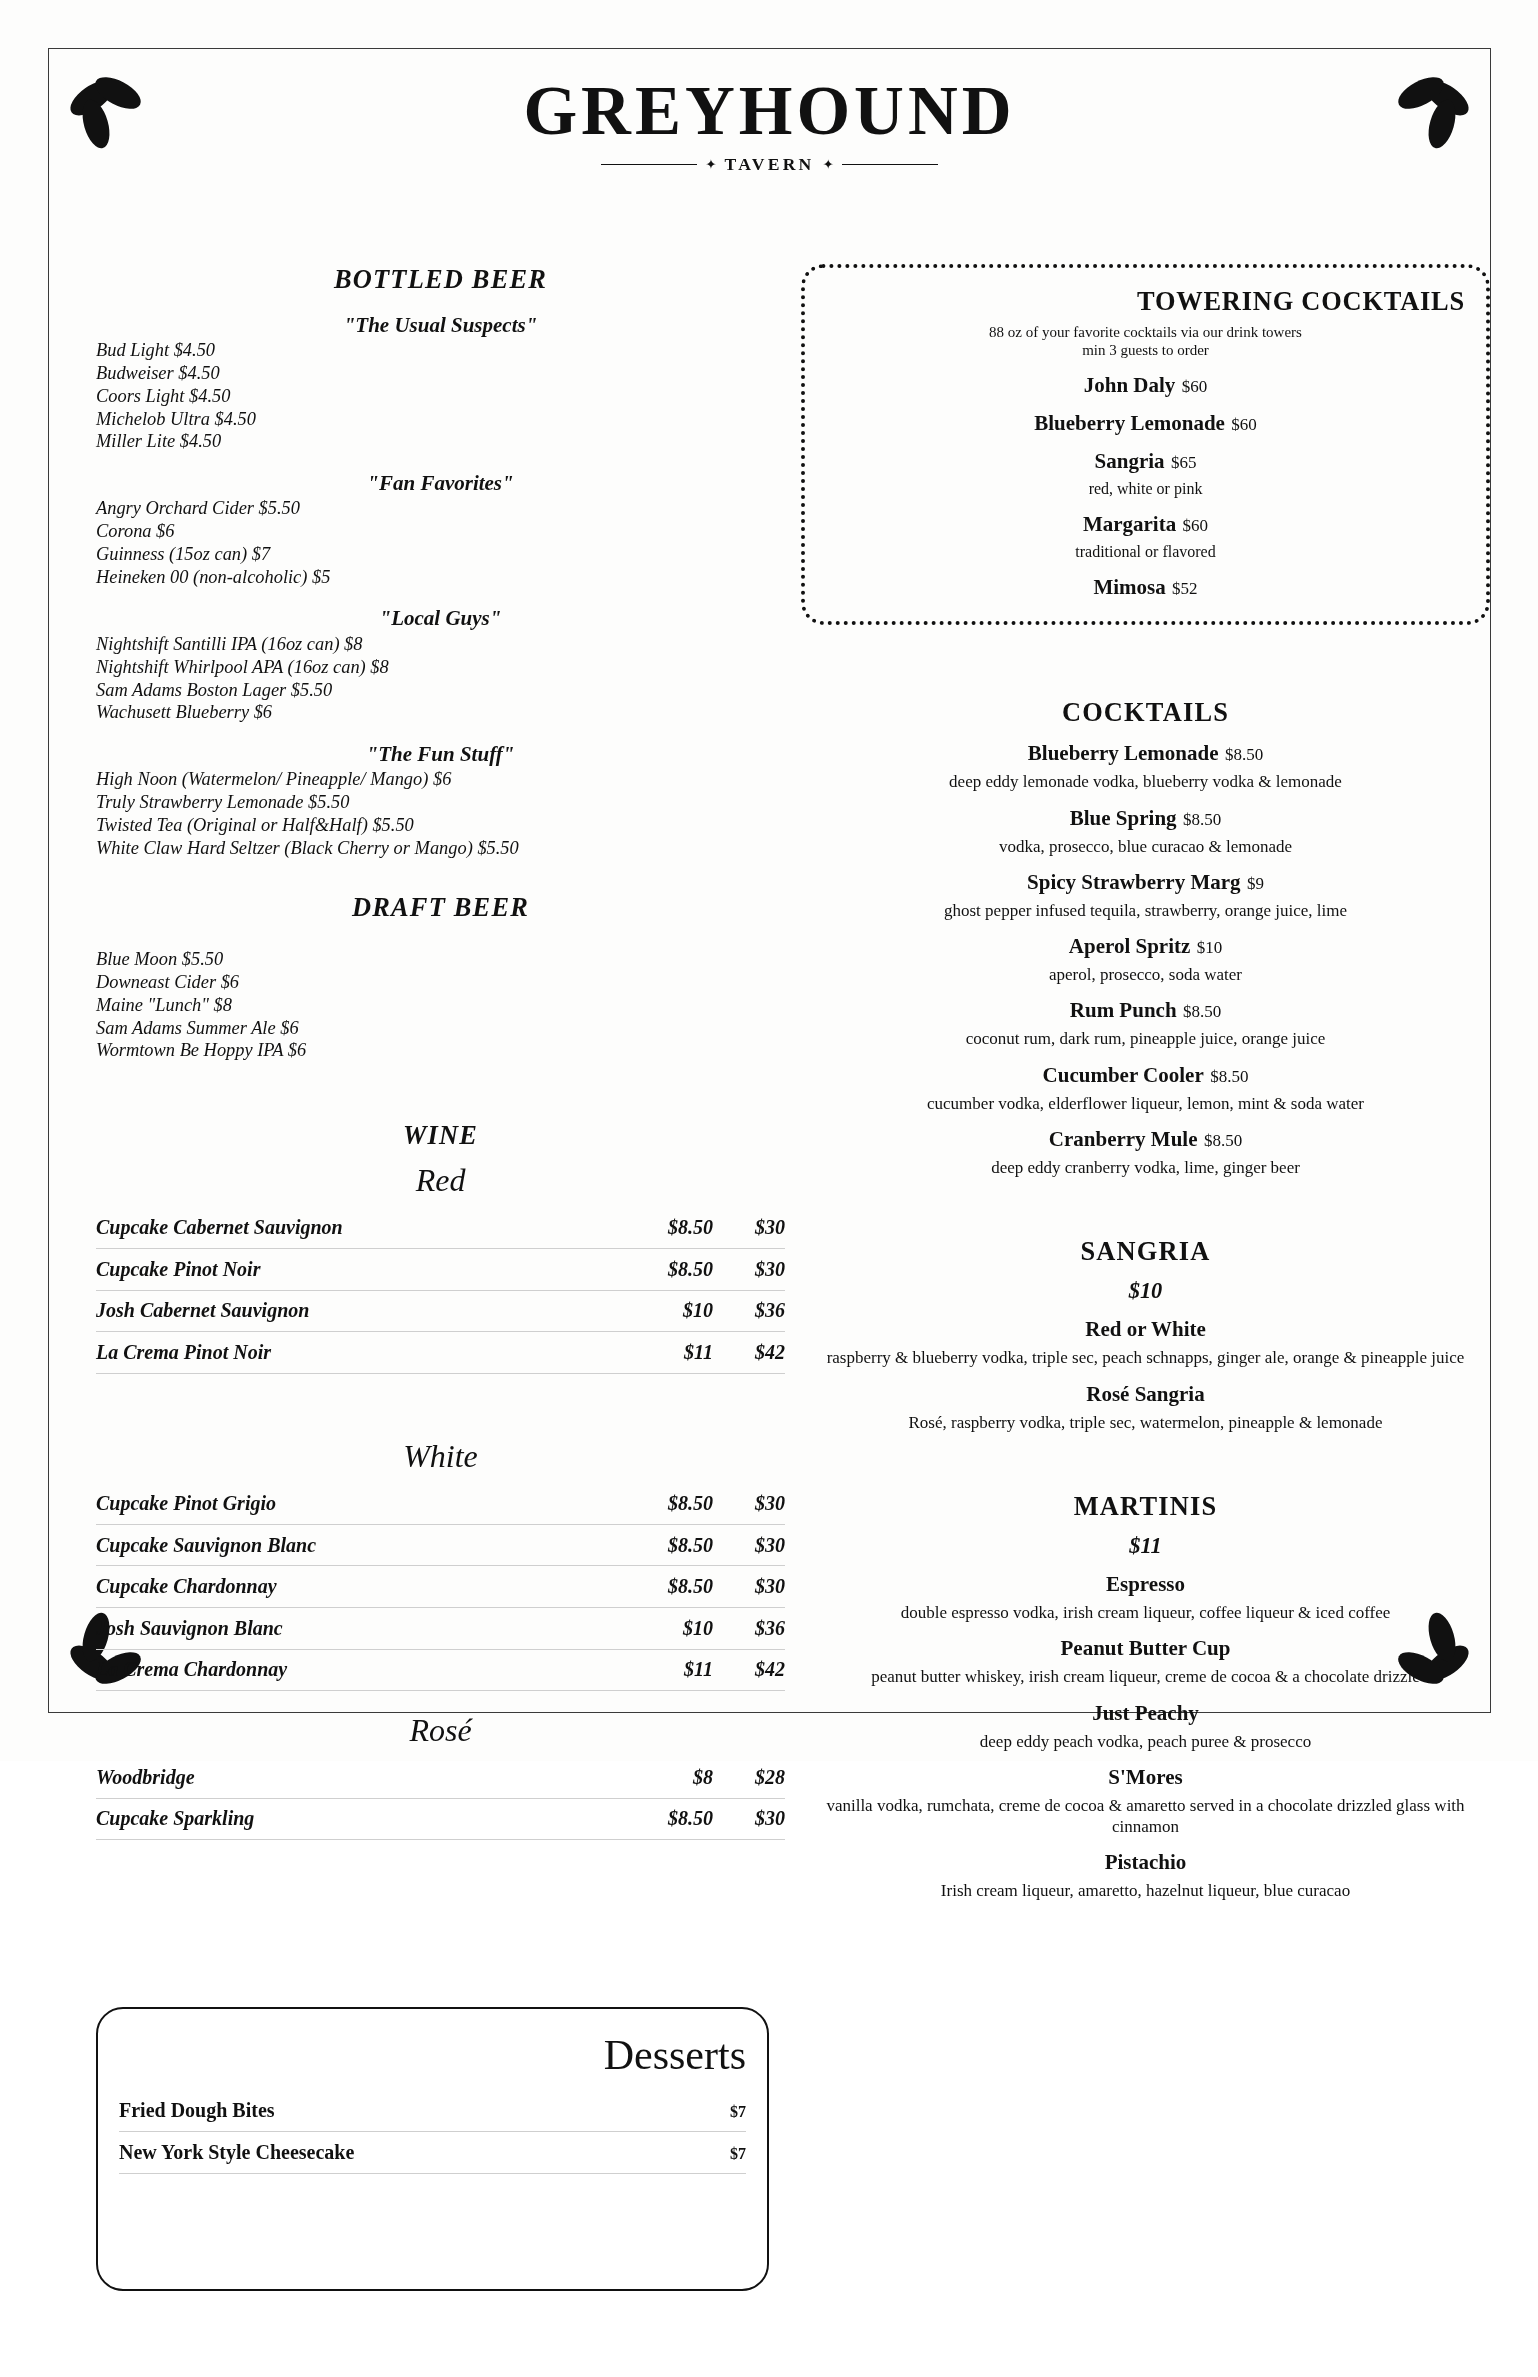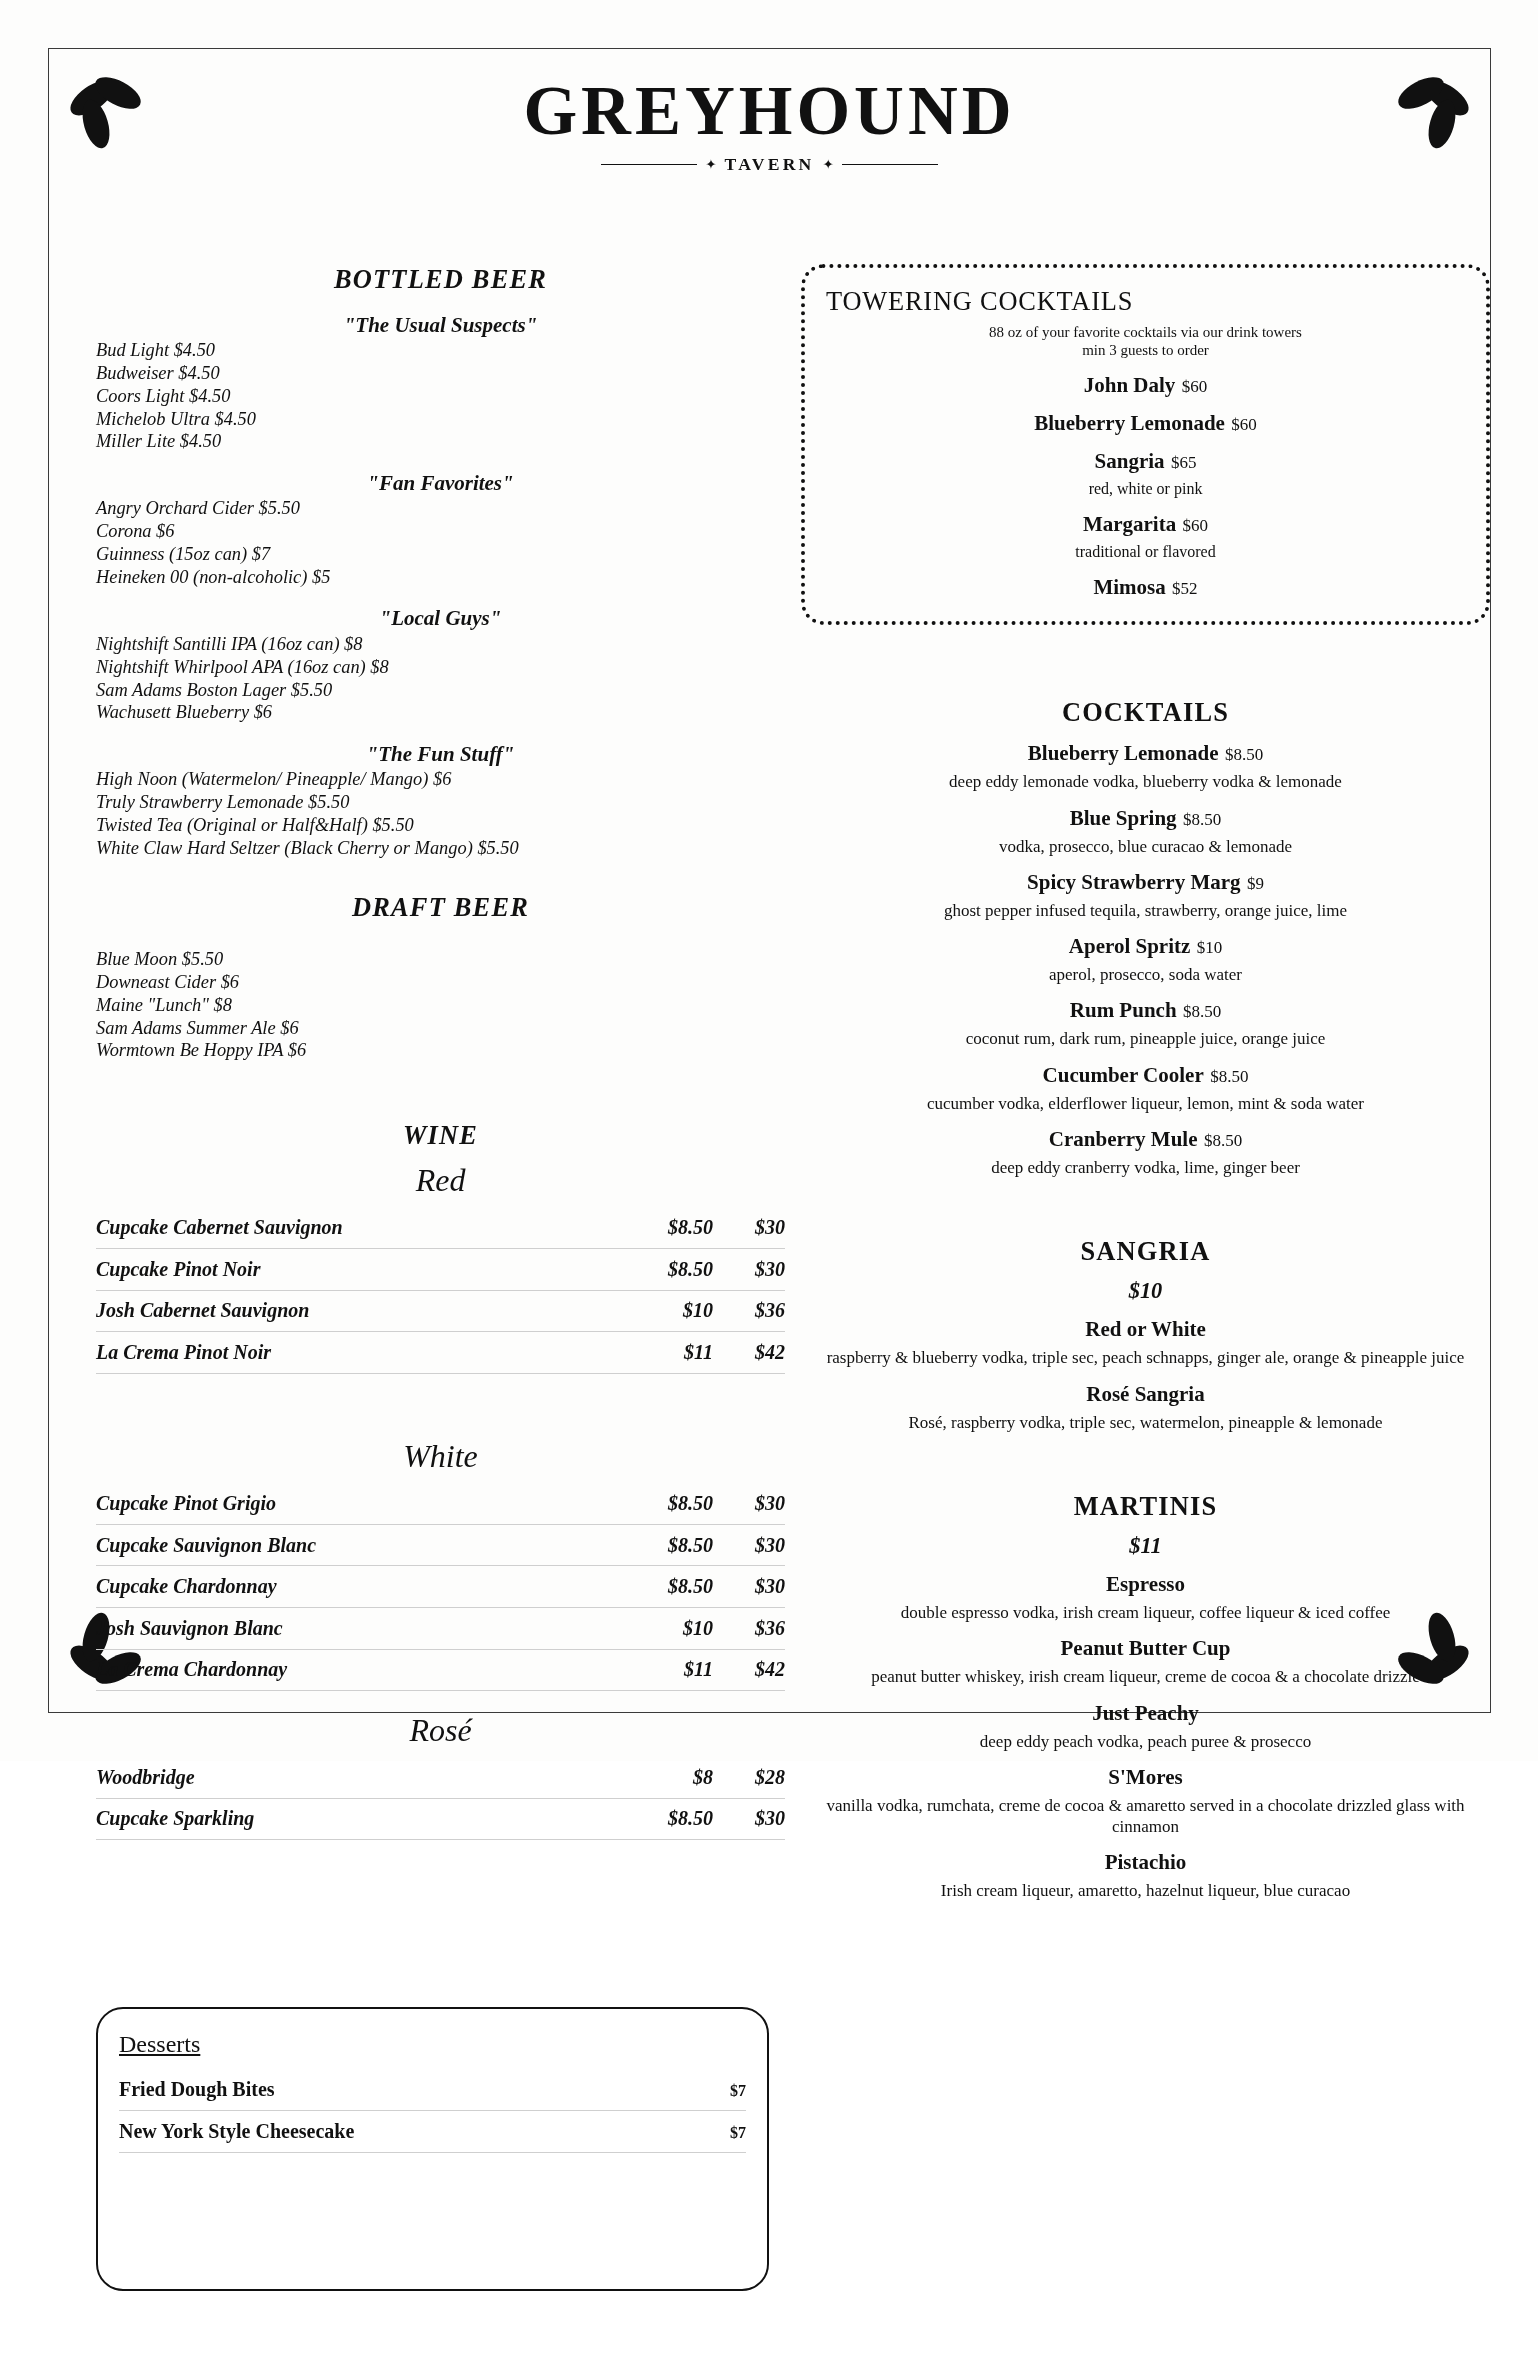--- a/index.html
+++ b/index.html
@@ -77,37 +77,37 @@
   .row .p2c { width:72px;  text-align:right; }
   .row.dess .p1c { width:72px; font-size:16px; }
   .wine-table { margin-top:8px; }
 
   
   .tower-box {
     border:4.8px dotted #111; border-radius:22.4px;
     padding:17.6px 21px 21px 21px;
     margin-bottom:14.4px;
   }
-  .tower-title { text-align:left; font-weight:400; font-size:26.4px; letter-spacing:0.8px; }
+  .tower-title { text-align:right; font-weight:700; font-size:26.4px; letter-spacing:0.8px; }
   .tower-note  { text-align:center; font-size:15px; line-height:1.25; margin-top:6px; }
   .drink { text-align:center; margin-top:13px; }
   .drink .dn { font-weight:700; font-size:21px; }
   .drink .dp { font-size:17px; margin-left:6.4px;margin-top:46px; }
   .drink .dd { font-size:16px; line-height:1.25; margin-top:5px; }
 
   .ck .dn { font-size:21px; }
   .ck .dd { font-size:17px; }
 
   
   .dessert-box {
     position:absolute; left:96px; top:2007px; width:673px; height:284px;
     border:2.4px solid #111; border-radius:27px;
     box-sizing:border-box; padding:22.4px 21px;
   }
-  .dessert-title { text-align:left; font-size:24px; font-weight:400; margin-bottom:11.2px;text-decoration:underline; }
+  .dessert-title { text-align:right; font-size:42px; font-weight:400; margin-bottom:11.2px; }
 
   .gap-sm { height:14.4px; }
   .gap-md { height:32px; }
   .gap-lg { height:58px; }
 </style>
 </head>
 <body>
 
 <div class="page">
 

